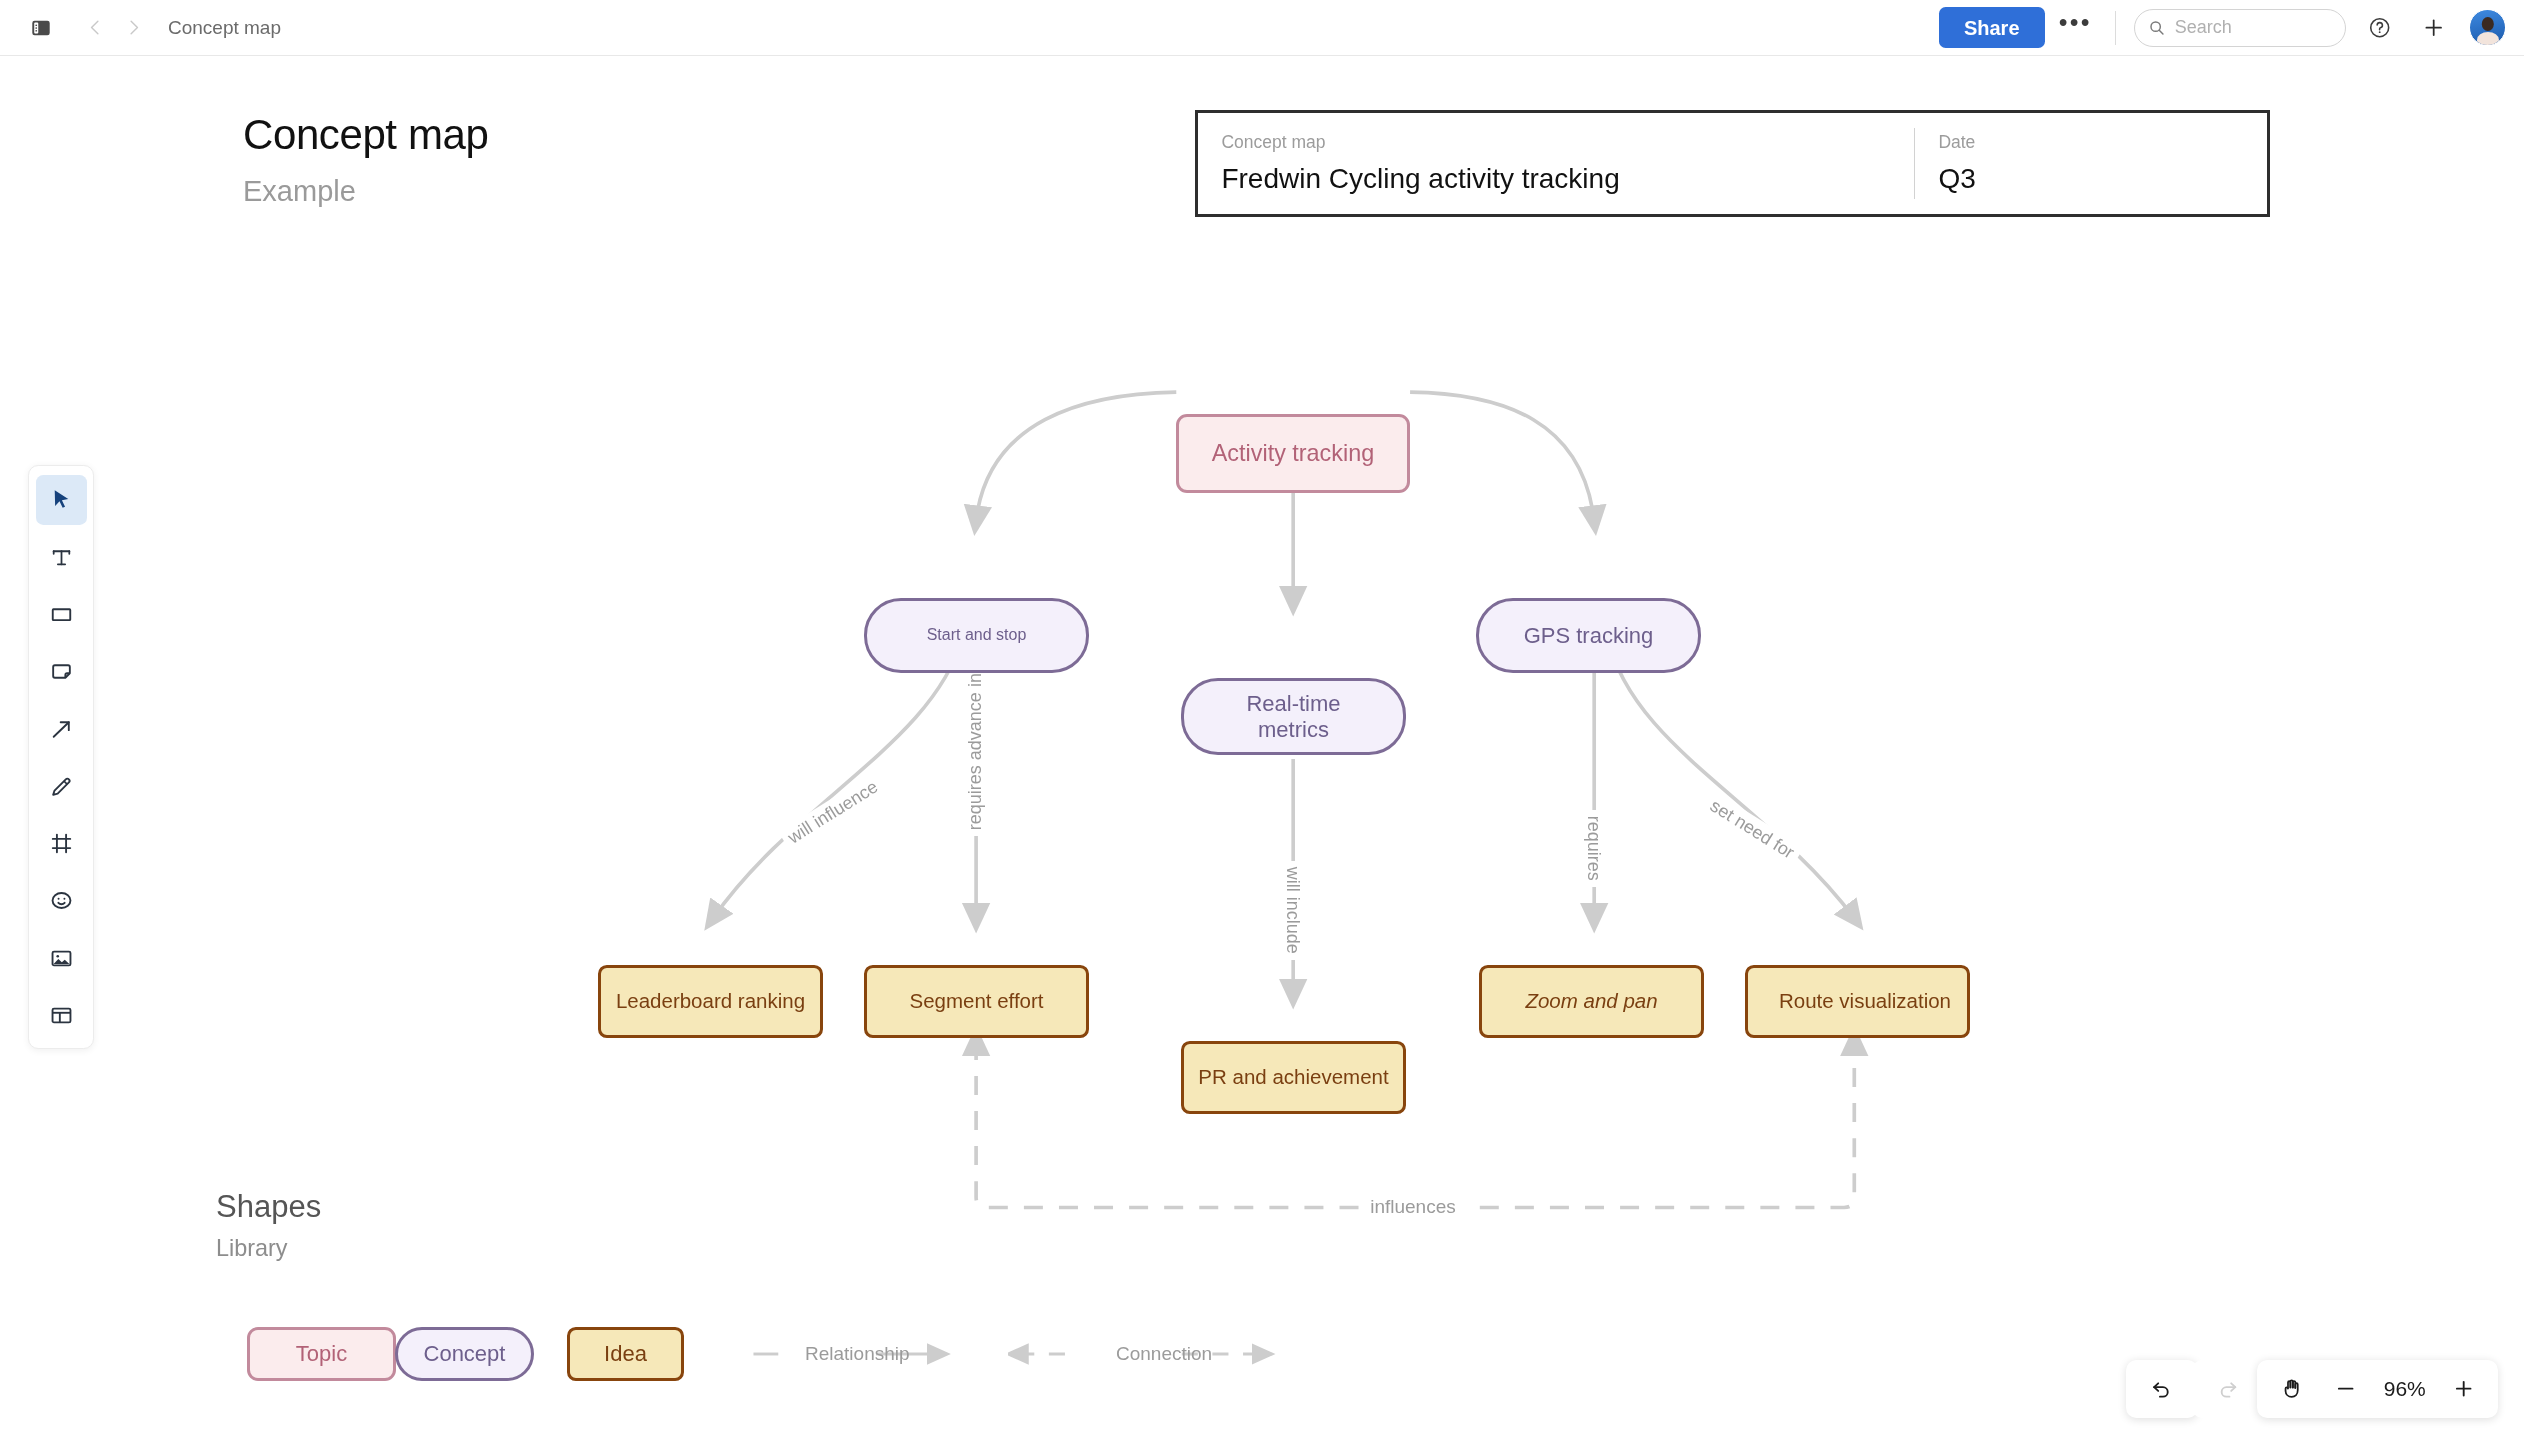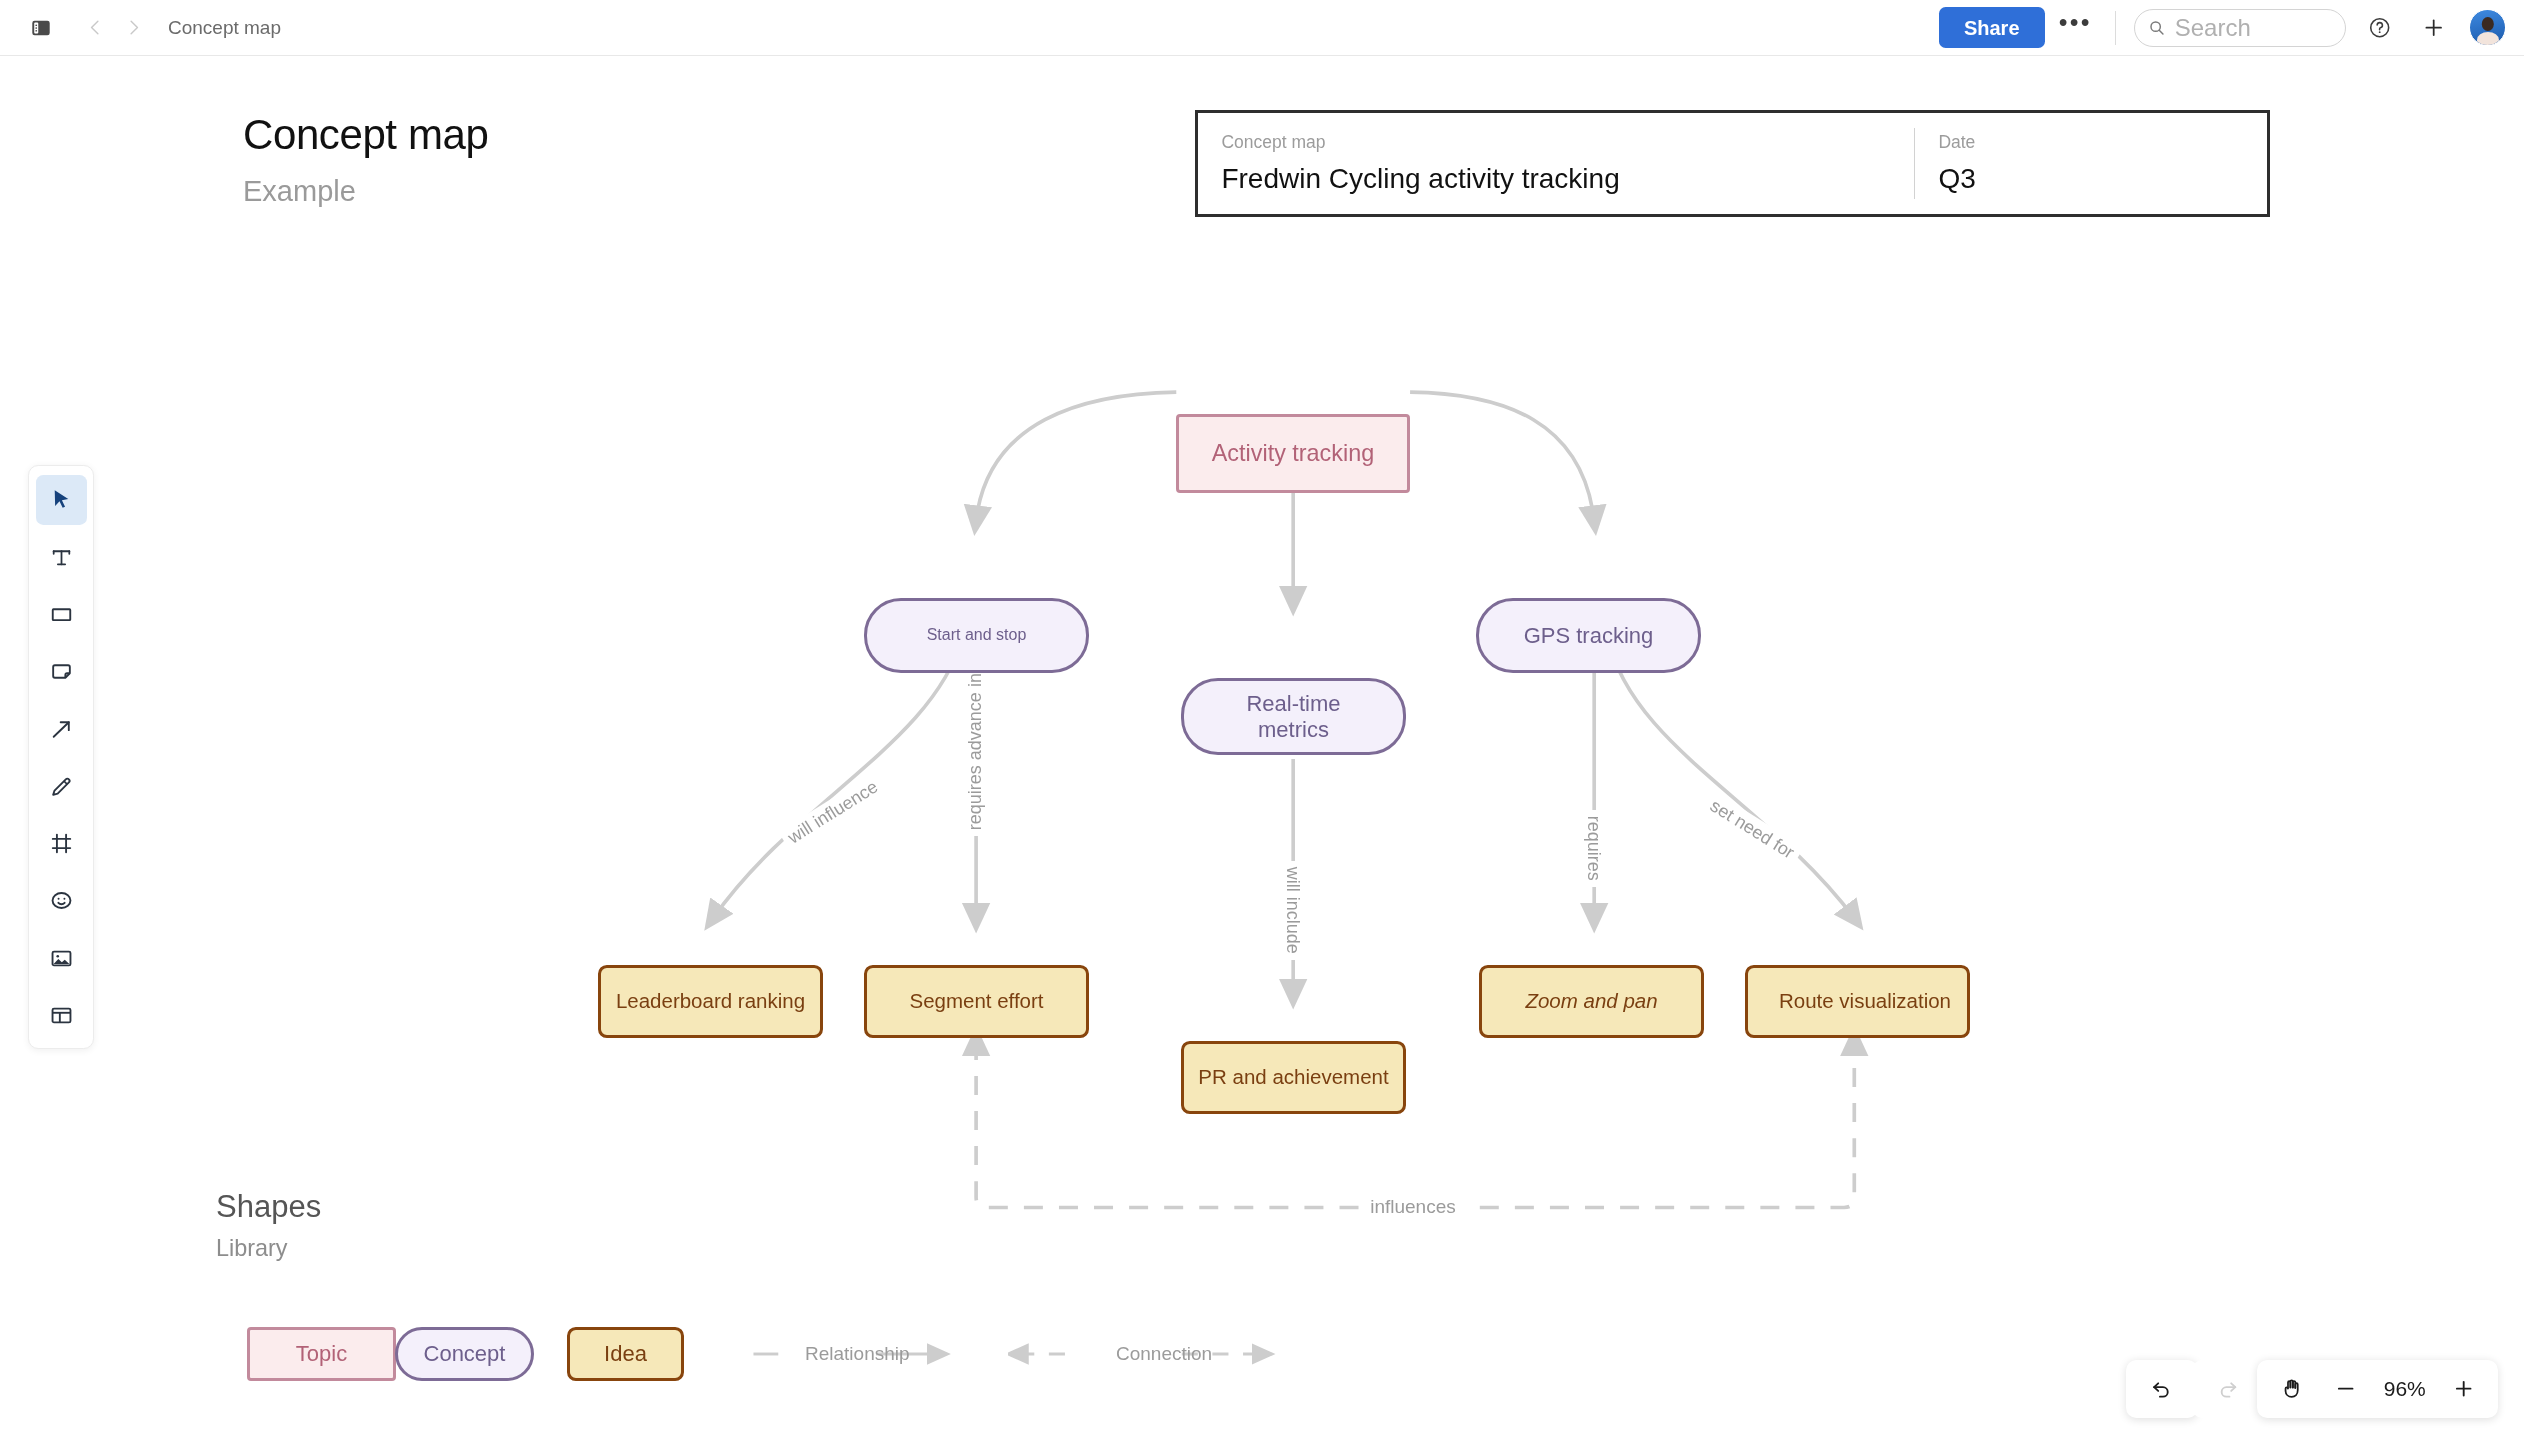--- a/index.html
+++ b/index.html
@@ -37,21 +37,21 @@
     width: 41px; height: 38px; display: flex; align-items: center; justify-content: center;
     margin-left: 10.2px; border-radius: 5.8px; cursor: pointer; color: #3c3c3c;
     font-size: 25px; letter-spacing: 2.2px; padding-bottom: 10.2px;
   }
   .tb-divider { width: 0.7px; height: 34px; background: #dcdcdc; margin: 0 19px; }
   .search-box {
     width: 212px; height: 38px; border: 0.7px solid #d4d4d4; border-radius: 19px;
     display: flex; align-items: center; padding: 0 13px; gap: 8.8px; cursor: text;
   }
   .search-box input {
-    border: none; outline: none; font-size: 24px; color: #ec4899;
+    border: none; outline: none; font-size: 18px; color: #ec4899;
     font-family: "Liberation Sans", sans-serif; width: 146px; background: transparent;
   }
   .search-box input::placeholder { color: #b0b0b0; }
   .help-btn, .plus-btn {
     width: 41px; height: 41px; display: flex; align-items: center; justify-content: center;
     margin-left: 13px; cursor: pointer; border-radius: 5.8px;
   }
   .avatar {
     width: 37px; height: 37px; border-radius: 50%; margin-left: 14.6px; cursor: pointer;
     background: linear-gradient(170deg,#3f8ae0 0%, #2a6fc4 55%, #1d5aa8 100%);
@@ -111,21 +111,21 @@
 
   
   .canvas { position: absolute; left: 0; top: 56px; width: 2525px; height: 1397px; }
   svg.edges { position: absolute; left: 0; top: 0; width: 2525px; height: 1397px; overflow: visible; }
 
   .node {
     position: absolute; display: flex; align-items: center; justify-content: center;
     text-align: center; cursor: pointer; line-height: 1.18;
   }
   .node.topic {
-    background: #fbeced; border: 3.7px solid #c28a9c; border-radius: 4px; color: #b26277;
+    background: #fbeced; border: 3.7px solid #c28a9c; border-radius: 11px; color: #b26277;
   }
   .node.concept {
     background: #f4f0fb; border: 3.7px solid #7d6b96; border-radius: 37px; color: #6d5f8c;
   }
   .node.idea {
     background: #f6e8b9; border: 3.7px solid #88450d; border-radius: 8.8px; color: #7a3f11;
   }
 
   
   .legend-shape {

